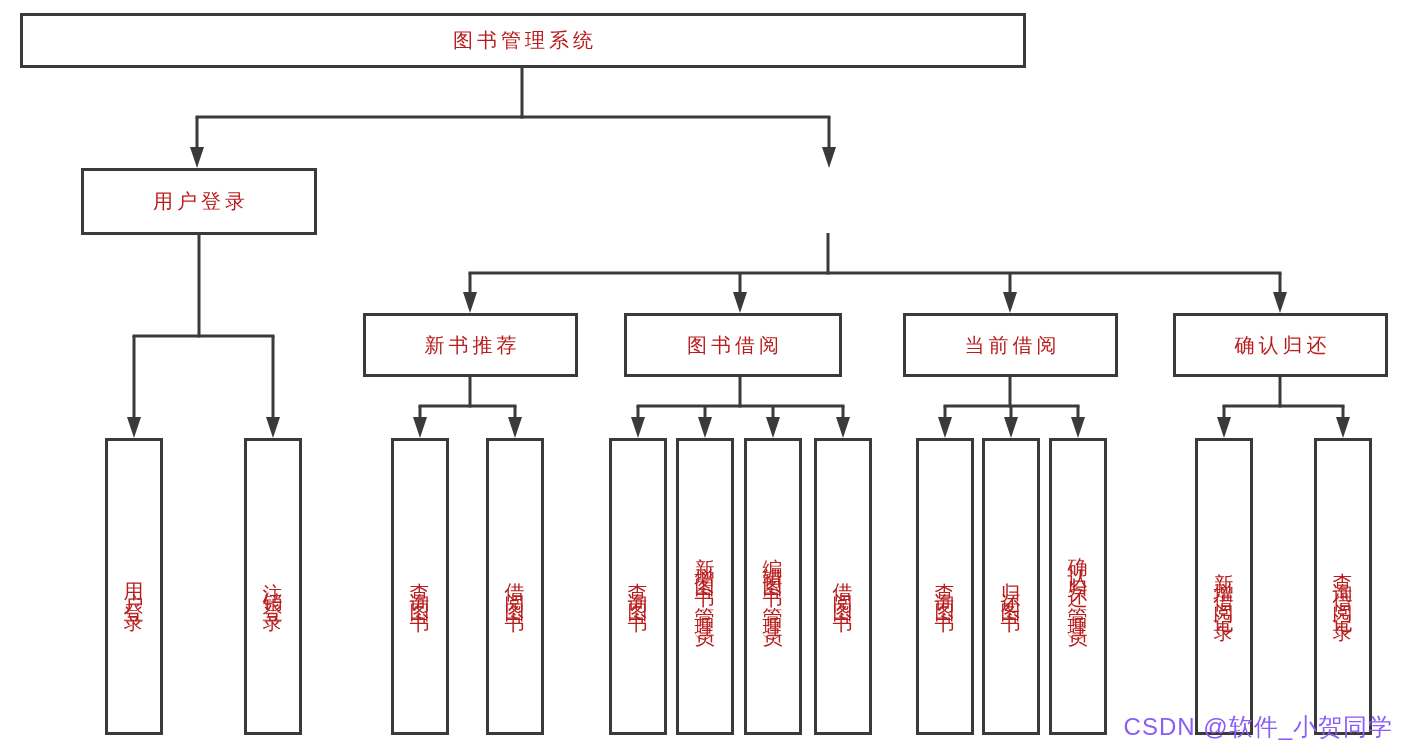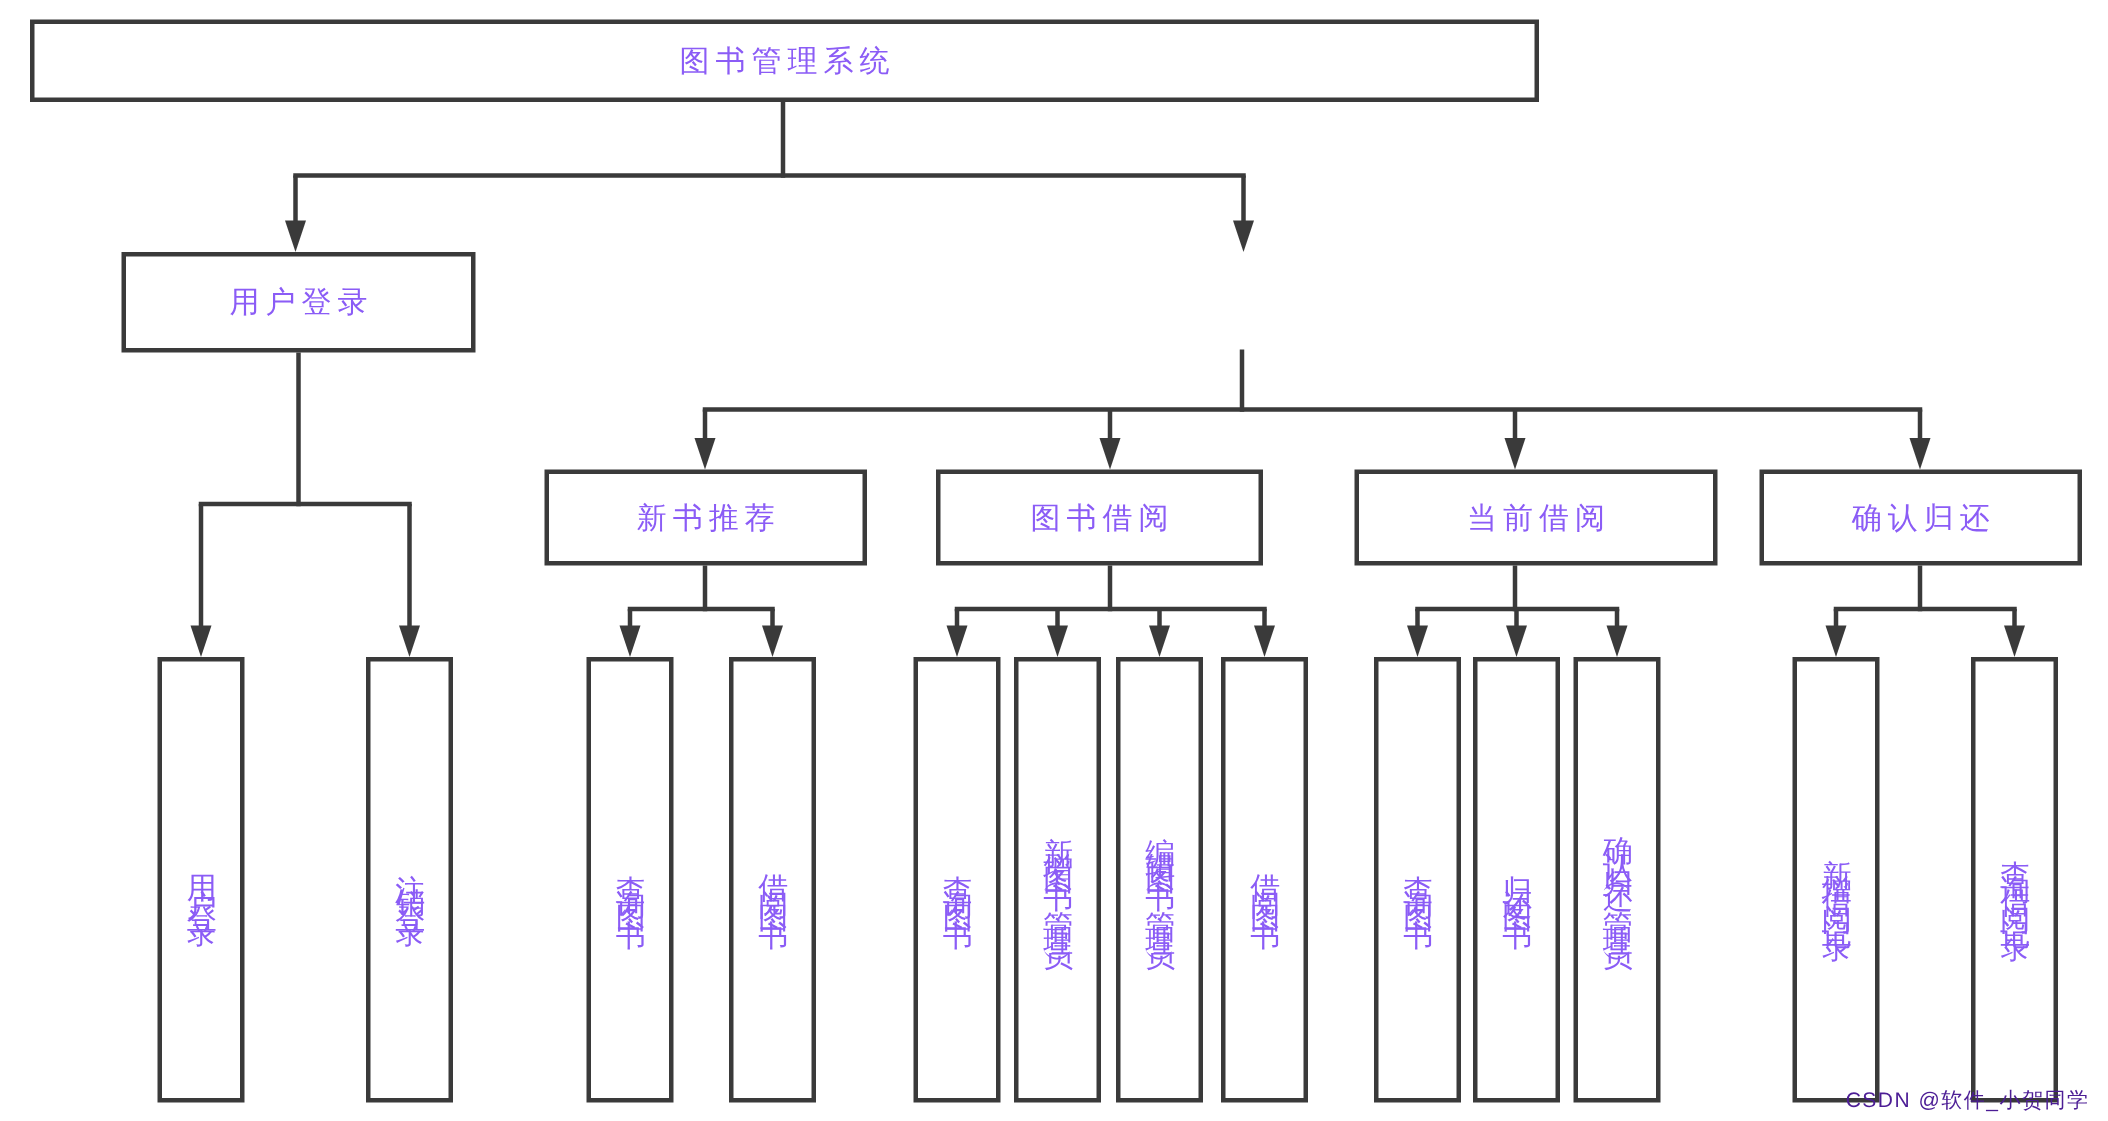--- a/index.html
+++ b/index.html
@@ -19,40 +19,40 @@
   .box {
     position: absolute;
     box-sizing: border-box;
     border: 3px solid #3a3a3a;
     background: #ffffff;
     display: flex;
     align-items: center;
     justify-content: center;
   }
   .box .label {
-    color: #8b5cf6;
+    color: #b91c1c;
     font-size: 20px;
     letter-spacing: 4px;
     white-space: nowrap;
     text-indent: 4px; 
   }
   .box.v .label {
     writing-mode: vertical-rl;
     text-orientation: mixed;
     letter-spacing: 10px;
     white-space: normal;
     text-indent: 0;
     line-height: 1;
   }
   .watermark {
     position: absolute;
     right: 12px;
     bottom: 4px;
-    color: #4c1d95;
-    font-size: 14px;
+    color: #8b5cf6;
+    font-size: 24px;
     letter-spacing: 1px;
     white-space: nowrap;
   }
 </style>
 </head>
 <body>
 
 <div class="stage">
 
   <svg class="connectors" width="1405" height="747" viewBox="0 0 1405 747" stroke="#3a3a3a" stroke-width="3" fill="#3a3a3a">
@@ -123,21 +123,21 @@
   <div class="box" style="left:81px;top:168px;width:236px;height:67px">
     <span class="label">用户登录</span>
   </div>
 
   <div class="box" style="left:363px;top:313px;width:215px;height:64px">
     <span class="label">新书推荐</span>
   </div>
   <div class="box" style="left:624px;top:313px;width:218px;height:64px">
     <span class="label">图书借阅</span>
   </div>
-  <div class="box" style="left:903px;top:313px;width:242px;height:64px">
+  <div class="box" style="left:903px;top:313px;width:215px;height:64px">
     <span class="label">当前借阅</span>
   </div>
   <div class="box" style="left:1173px;top:313px;width:215px;height:64px">
     <span class="label">确认归还</span>
   </div>
 
   <div class="box v" style="left:105px;top:438px;width:58px;height:297px">
     <span class="label">用户登录</span>
   </div>
   <div class="box v" style="left:244px;top:438px;width:58px;height:297px">

